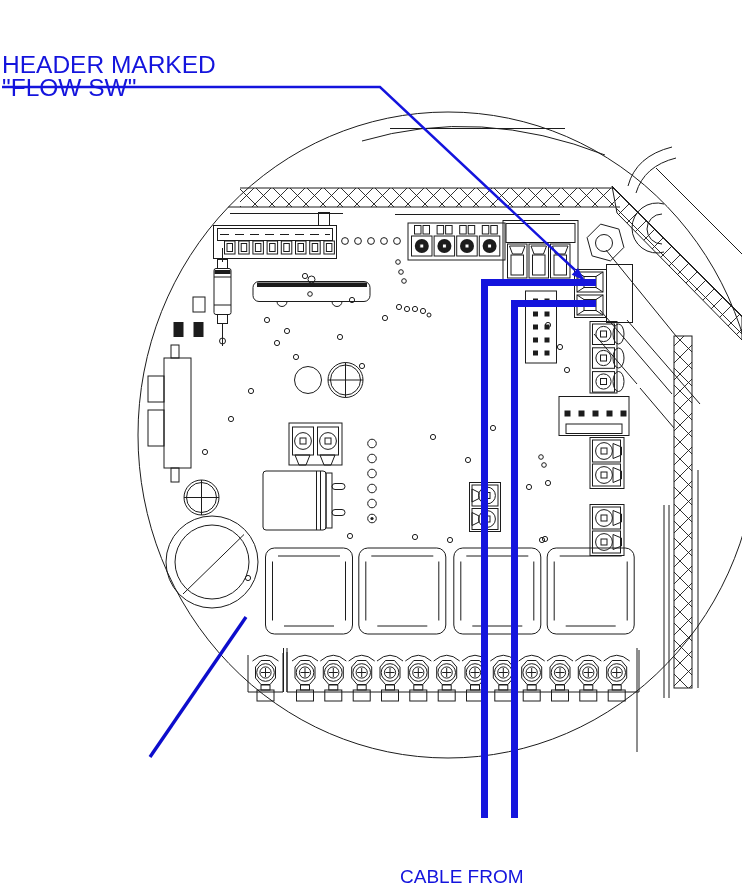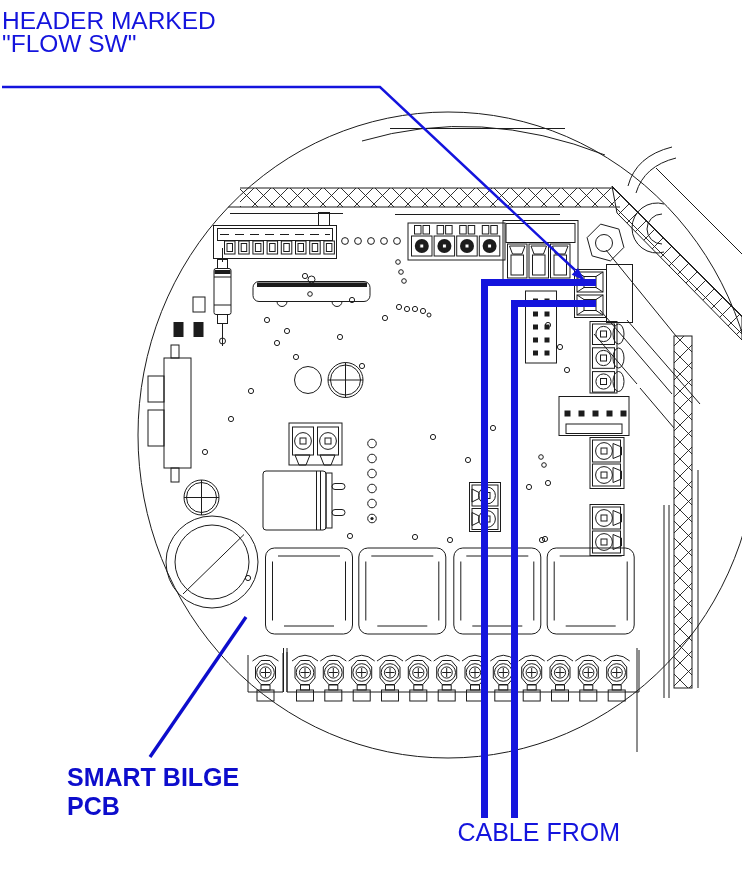--- a/index.html
+++ b/index.html
@@ -7,25 +7,25 @@
     --blue-bold:#0d0dcc;
     --ink:#1c1c1c;
     --bg:#ffffff;
   }
   html,body{margin:0;padding:0;background:var(--bg);}
   #stage{
     position:relative;width:742px;height:892px;background:var(--bg);
     font-family:"Liberation Sans", sans-serif;overflow:hidden;
   }
   #artwork{position:absolute;left:0;top:0;}
-  .ann{position:absolute;color:var(--blue);}
+  .ann{position:absolute;color:var(--blue);margin-top:44px;}
   .ann span{display:block;}
   #ann-header{left:2px;top:9px;font-size:24.5px;line-height:23px;letter-spacing:0px;}
   #ann-pcb{left:67px;top:763px;font-size:25px;line-height:29px;font-weight:bold;color:var(--blue-bold);}
-  #ann-cable{left:400px;top:818px;width:220px;font-size:25px;line-height:29px;text-align:right;}
+  #ann-cable{left:400px;top:818px;width:220px;font-size:19px;line-height:29px;text-align:left;}
   svg .k{stroke:var(--ink);fill:none;stroke-width:1;}
   svg .kf{stroke:var(--ink);fill:#ffffff;stroke-width:1;}
   svg .dk{fill:var(--ink);stroke:none;}
   svg .bl{stroke:var(--blue);fill:none;}
 </style>
 </head>
 <body>
 
 <div id="stage">
 
@@ -387,22 +387,18 @@
     <polyline class="bl" stroke-width="7" stroke-linejoin="miter" points="596,282.5 484.5,282.5 484.5,818"></polyline>
     <polyline class="bl" stroke-width="7" stroke-linejoin="miter" points="596,303.5 514.5,303.5 514.5,818"></polyline>
   </g>
 </svg>
 
 <div class="ann" id="ann-header">
   <span>HEADER MARKED</span>
   <span>"FLOW SW"</span>
 </div>
 
-<div class="ann" id="ann-pcb">
-  <span>SMART BILGE</span>
-  <span>PCB</span>
-</div>
 
 <div class="ann" id="ann-cable">
   <span>CABLE FROM</span>
 </div>
 
 </div>
 
 </body></html>

